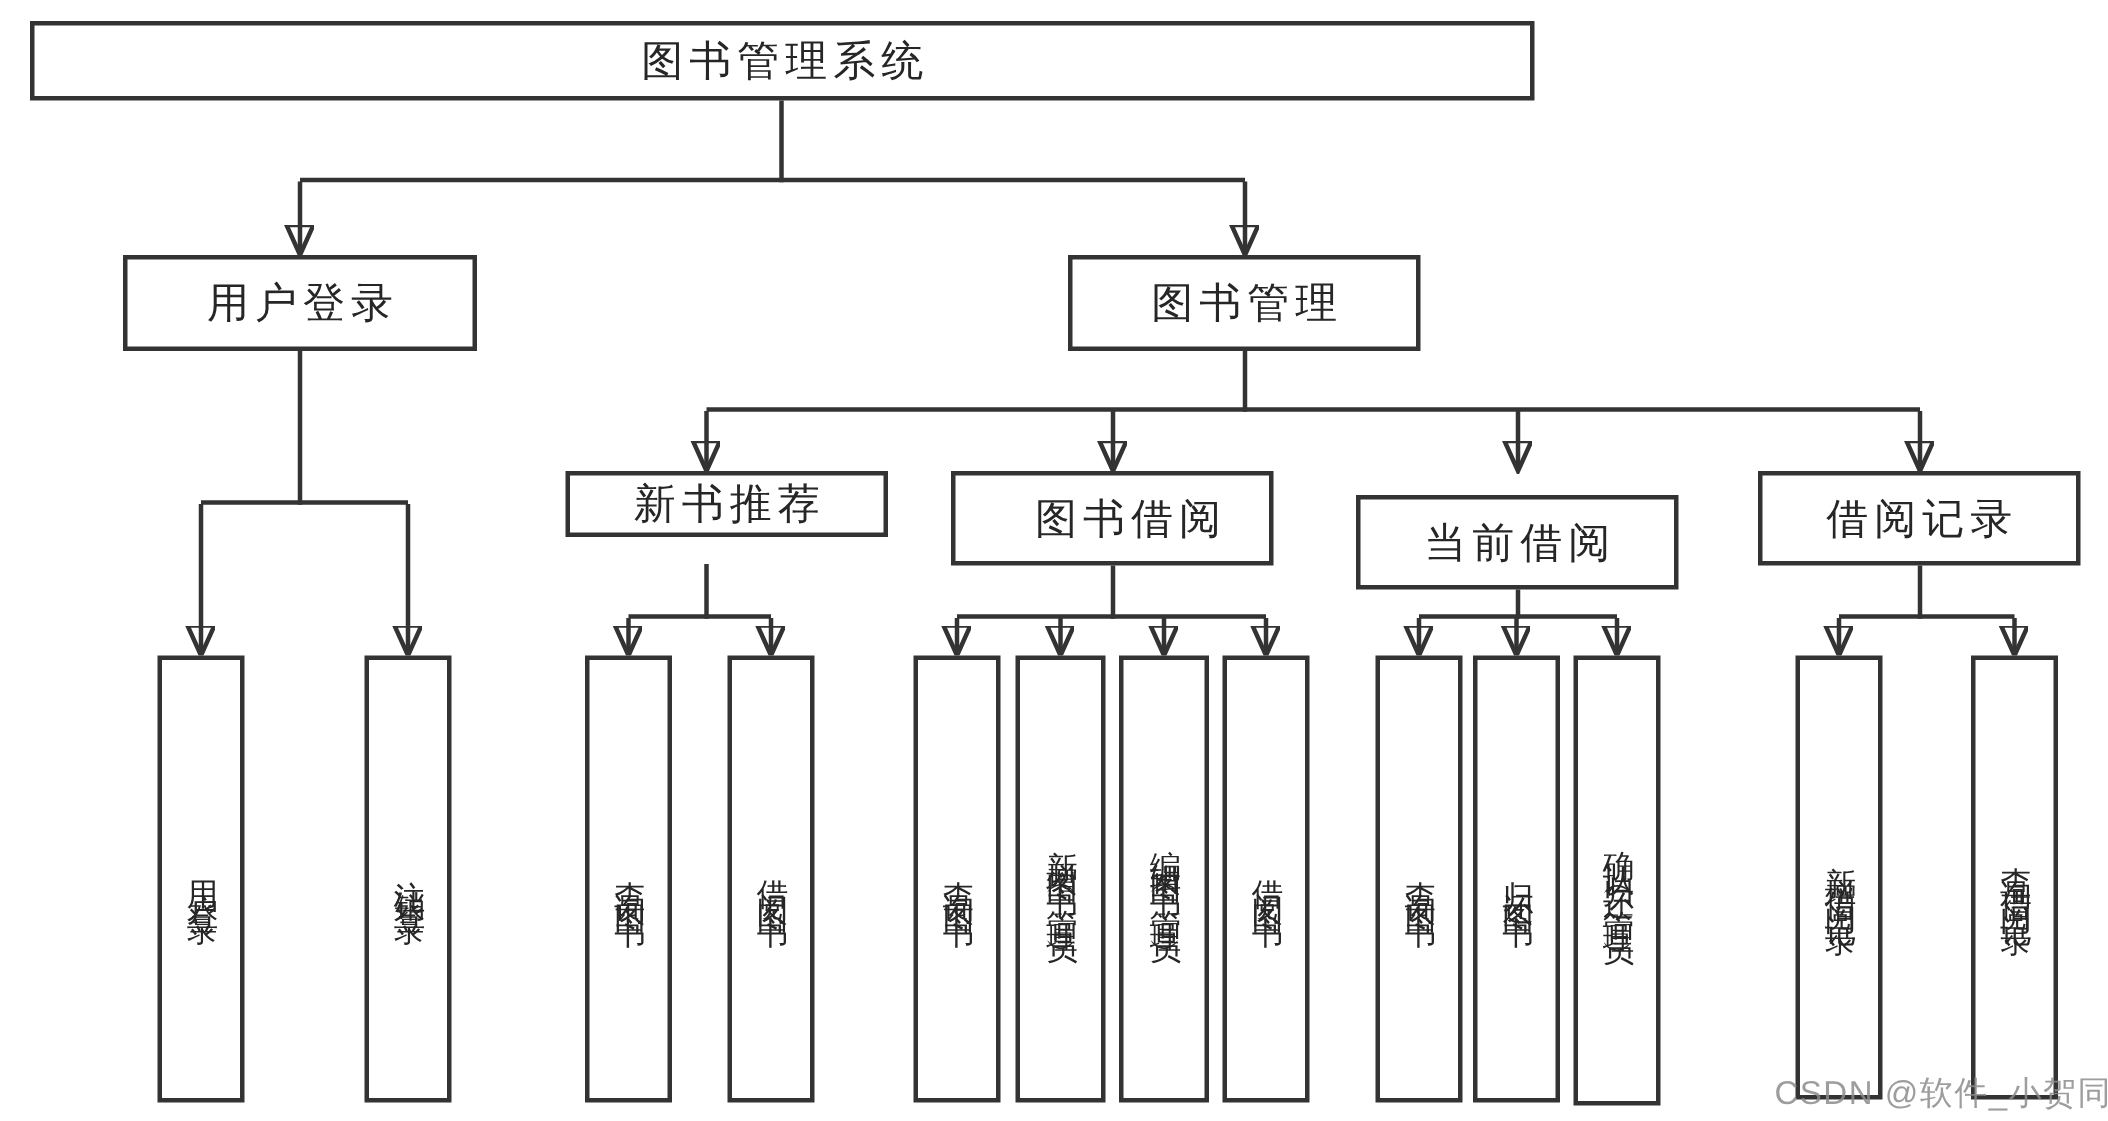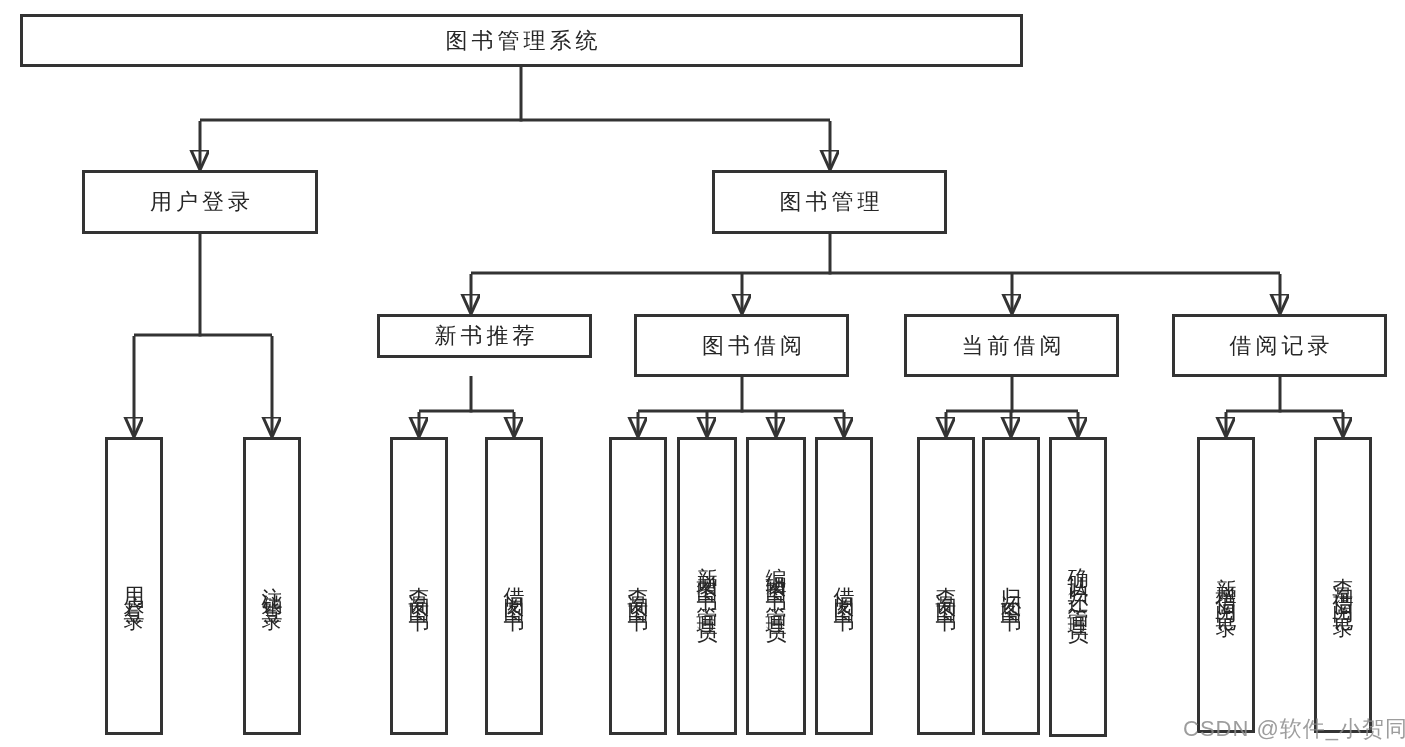--- a/index.html
+++ b/index.html
@@ -13,21 +13,21 @@
   }
   .node {
     position: absolute;
     box-sizing: border-box;
     border: 3px solid #333333;
     background: #ffffff;
     display: flex;
     align-items: center;
     justify-content: center;
     color: #262626;
-    font-size: 22px;
+    font-size: 28px;
     letter-spacing: 4px;
     text-indent: 4px;
     white-space: nowrap;
   }
   .leaf {
     position: absolute;
     box-sizing: border-box;
     border: 3px solid #333333;
     background: #ffffff;
     display: flex;
@@ -127,21 +127,21 @@
     </g>
   </svg>
 
   <div class="node" style="left:20px; top:14px; width:1003px; height:53px;">图书管理系统</div>
 
   <div class="node" style="left:82px; top:170px; width:236px; height:64px;">用户登录</div>
   <div class="node" style="left:712px; top:170px; width:235px; height:64px;">图书管理</div>
 
   <div class="node" style="left:377px; top:314px; width:215px; height:44px;">新书推荐</div>
   <div class="node" style="left:634px; top:314px; width:215px; height:63px;padding-left:21px;">图书借阅</div>
-  <div class="node" style="left:904px; top:314px; width:215px; height:63px;">当前借阅</div>
+  <div class="node" style="left:904px; top:330px; width:215px; height:63px;">当前借阅</div>
   <div class="node" style="left:1172px; top:314px; width:215px; height:63px;">借阅记录</div>
 
   <div class="leaf" style="left:105px; top:437px; width:58px; height:298px;">用户登录</div>
   <div class="leaf" style="left:243px; top:437px; width:58px; height:298px;">注销登录</div>
 
   <div class="leaf" style="left:390px; top:437px; width:58px; height:298px;">查询图书</div>
   <div class="leaf" style="left:485px; top:437px; width:58px; height:298px;">借阅图书</div>
 
   <div class="leaf" style="left:609px; top:437px; width:58px; height:298px;">查询图书</div>
   <div class="leaf" style="left:677px; top:437px; width:60px; height:298px;">新增图书（管理员）</div>

